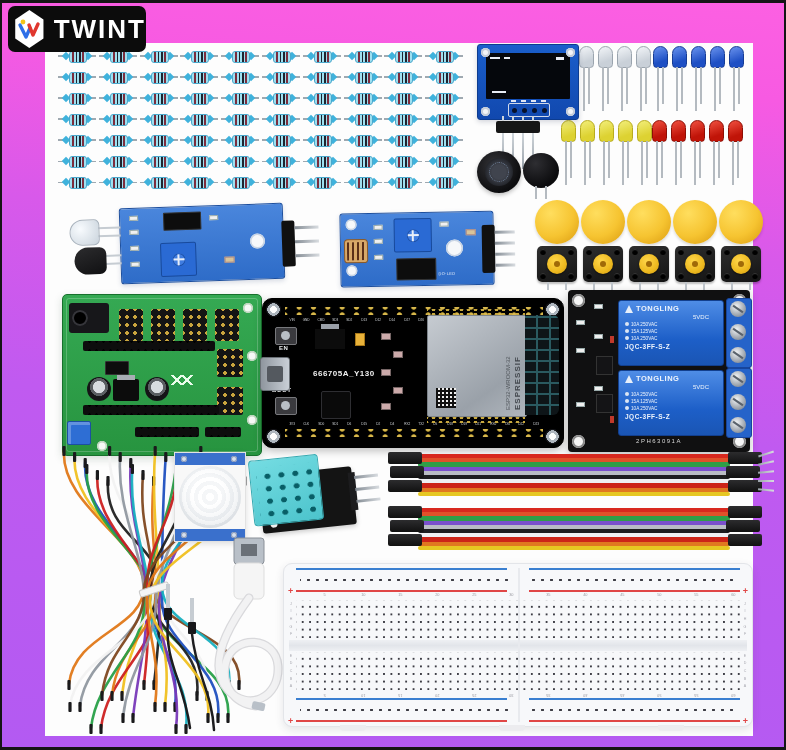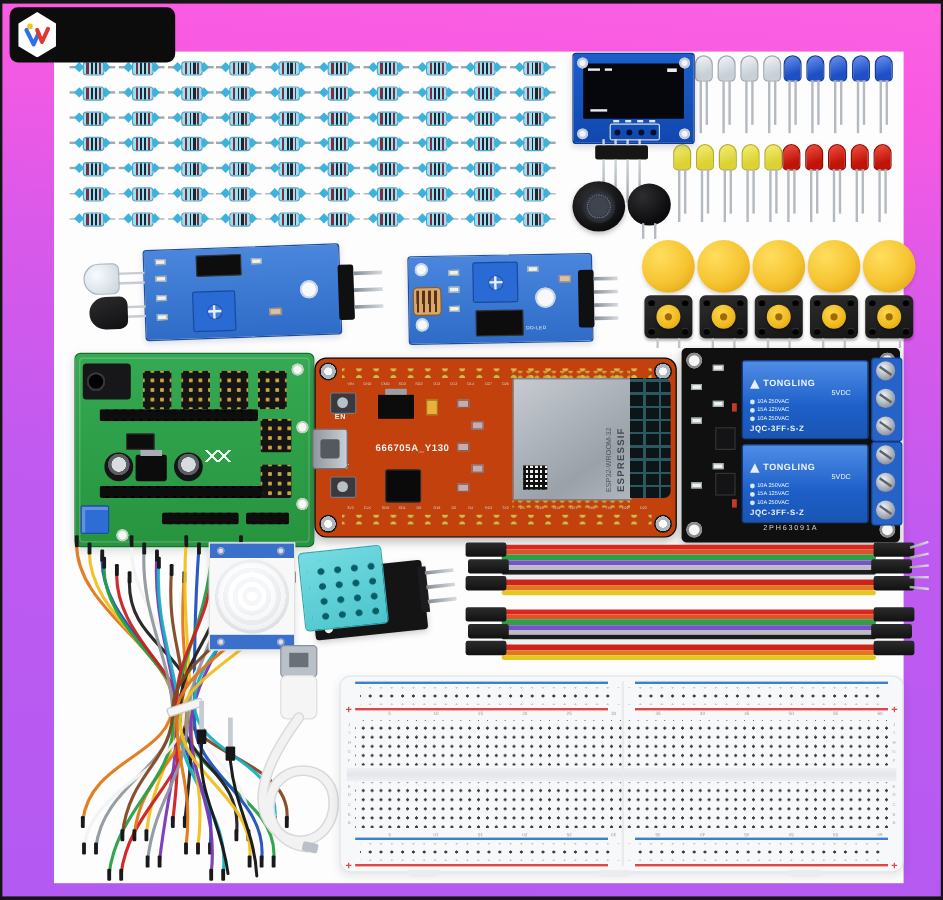--- a/index.html
+++ b/index.html
@@ -124,21 +124,21 @@
   #shield .xlogo{position:absolute;left:108px;top:78px;width:22px;height:14px;}
   #shield .xlogo i{position:absolute;top:2px;width:12px;height:10px;
      background:linear-gradient(45deg,transparent 44%,#eafceb 44% 56%,transparent 56%),
                 linear-gradient(-45deg,transparent 44%,#eafceb 44% 56%,transparent 56%);}
   #shield .xlogo i.b{left:10px;}
   #shield .bluep{position:absolute;left:4px;top:126px;width:22px;height:22px;background:#2e6ed4;border:1px solid #1c4fa0;
      border-radius:2px;box-shadow:inset 3px 3px 0 rgba(255,255,255,.25);}
   .ghole{position:absolute;width:10px;height:10px;border-radius:50%;background:#f6f8f6;box-shadow:inset 0 0 0 1.5px #bcd4bc;}
 
   
-  #esp{position:absolute;left:262px;top:298px;width:300px;height:148px;background:#c2410c;border:1px solid #000;
+  #esp{position:absolute;left:262px;top:298px;width:300px;height:148px;background:#000000;border:1px solid #000;
      border-radius:10px;box-shadow:0 3px 8px rgba(0,0,0,.25);}
   .ehole{position:absolute;width:15px;height:15px;border-radius:50%;
      background:radial-gradient(circle,#fdfdfd 30%,#aeb6be 32% 58%,#15161a 60%);}
   .padrow{position:absolute;left:22px;width:258px;height:8px;
      background-image:radial-gradient(circle,#d8b84e 2.2px,#8a7320 2.6px,transparent 3px);
      background-size:14.33px 8px;background-position:7px 4px;}
   .lblrow{position:absolute;left:22px;width:258px;height:8px;display:flex;}
   .lblrow span{flex:0 0 14.33px;text-align:center;font-size:6px;transform:scale(.52);transform-origin:center;
      color:#d2d6da;line-height:8px;white-space:nowrap;}
   .espbtn{position:absolute;width:20px;height:16px;background:#3a3a3e;border:1px solid #77787c;border-radius:2px;}
@@ -166,21 +166,21 @@
   #esp .antenna{position:absolute;left:262px;top:16px;width:34px;height:100px;background:#0e1518;border-radius:0 6px 6px 0;
      background-image:repeating-linear-gradient(0deg,transparent 0 9px,#2a5a60 9px 11px),
                       repeating-linear-gradient(90deg,transparent 0 11px,#2a5a60 11px 13px);}
 
   
   #relay{position:absolute;left:568px;top:290px;width:182px;height:162px;background:#101011;border-radius:4px;
      box-shadow:0 3px 8px rgba(0,0,0,.25);}
   .rhole{position:absolute;width:13px;height:13px;border-radius:50%;background:#f5f5f5;box-shadow:inset 0 0 0 2px #8a8a8a;}
   .rcube{position:absolute;left:50px;width:106px;height:66px;border-radius:3px;
      background:linear-gradient(180deg,#4f8de6,#1d5fc8 60%,#1a55b4);border:1px solid #123f8e;
-     box-sizing:border-box;padding:14px 6px;display:flex;flex-direction:column;gap:1px;color:#eef4fc;}
+     box-sizing:border-box;padding:3px 6px;display:flex;flex-direction:column;gap:1px;color:#eef4fc;}
   .rrow1{display:flex;align-items:center;gap:3px;font-size:7.5px;font-weight:bold;letter-spacing:.5px;}
   .tri{width:0;height:0;border-left:4.5px solid transparent;border-right:4.5px solid transparent;border-bottom:8px solid #e8f0fa;}
   .rvolt{font-size:6px;text-align:right;padding-right:8px;}
   .rrate{display:flex;align-items:center;gap:2px;font-size:6px;}
   .rrate span{transform:scale(.78);transform-origin:left center;white-space:nowrap;}
   .mk{width:4px;height:4px;border-radius:50%;background:#dce6f4;flex:0 0 4px;}
   .rpart{font-size:6.5px;font-weight:bold;letter-spacing:.5px;margin-top:1px;}
   .rterm{position:absolute;left:158px;width:24px;height:68px;background:#2563c9;border-radius:3px;border:1px solid #17459c;}
   .rterm .screw{position:absolute;left:3px;width:16px;height:16px;border-radius:50%;
      background:radial-gradient(circle at 40% 35%,#f2f4f6,#8a929c 75%);}
@@ -1326,15 +1326,16 @@
   </div>
 
   <div id="twint">
     <div class="hex">
       <svg width="26" height="26" viewBox="0 0 26 26" style="position:static">
         <circle cx="7" cy="6" r="2.4" fill="#f5c418"></circle>
         <path d="M4 9 L10 21 L14 12" fill="none" stroke="#2f6fe8" stroke-width="3.4" stroke-linecap="round" stroke-linejoin="round"></path>
         <path d="M13 9 L17 19 L22 8" fill="none" stroke="#e0372e" stroke-width="3.4" stroke-linecap="round" stroke-linejoin="round"></path>
       </svg>
     </div>
+    <span class="tw-text">TWINT</span>
   </div>
 
 </div>
 
 </body></html>

